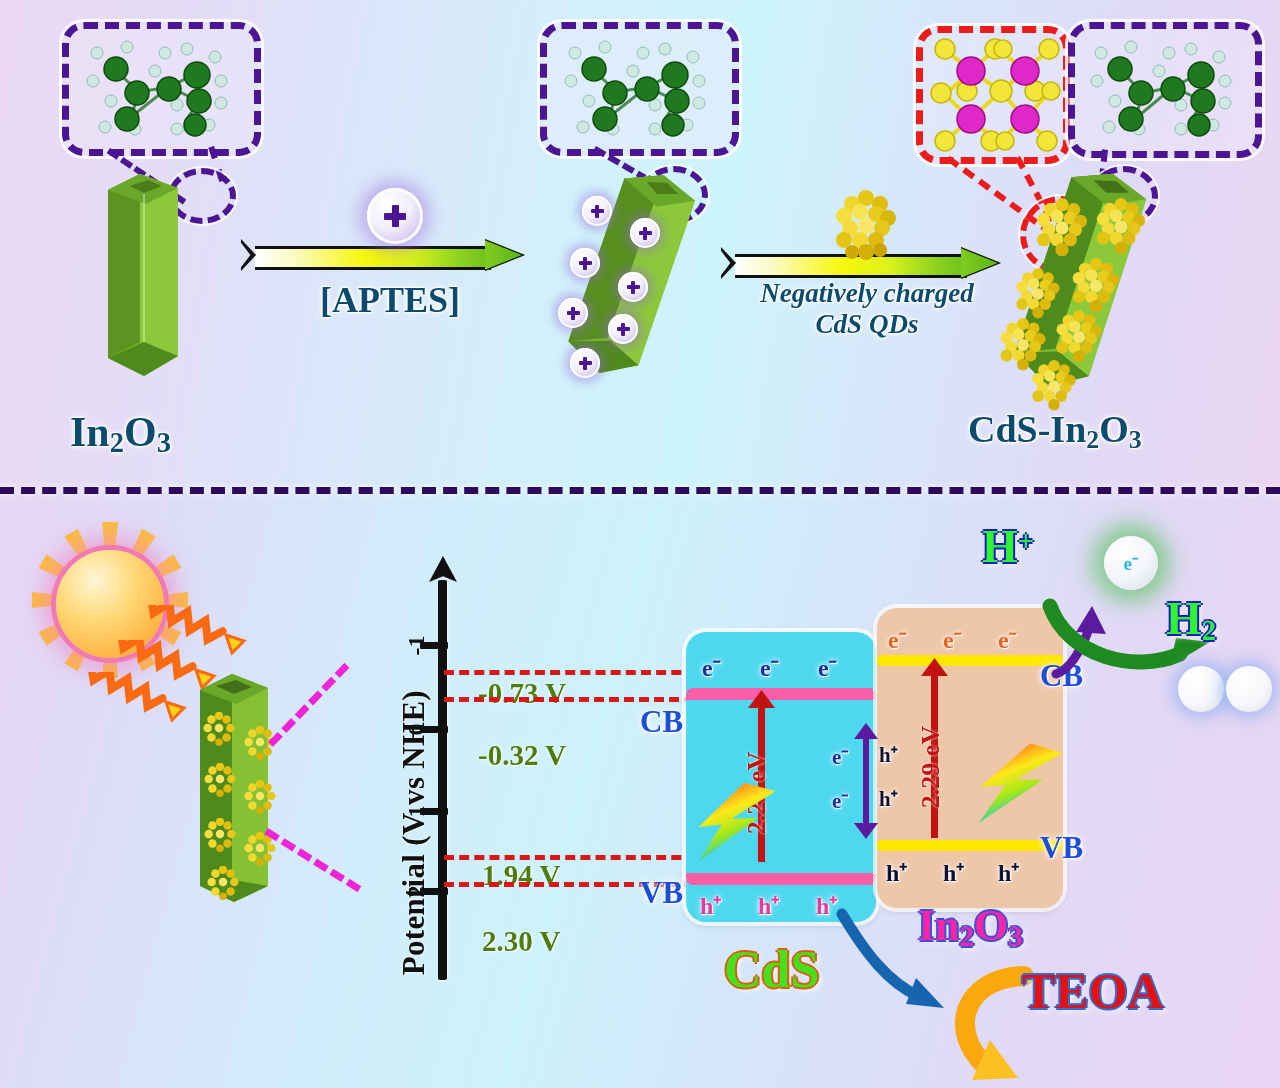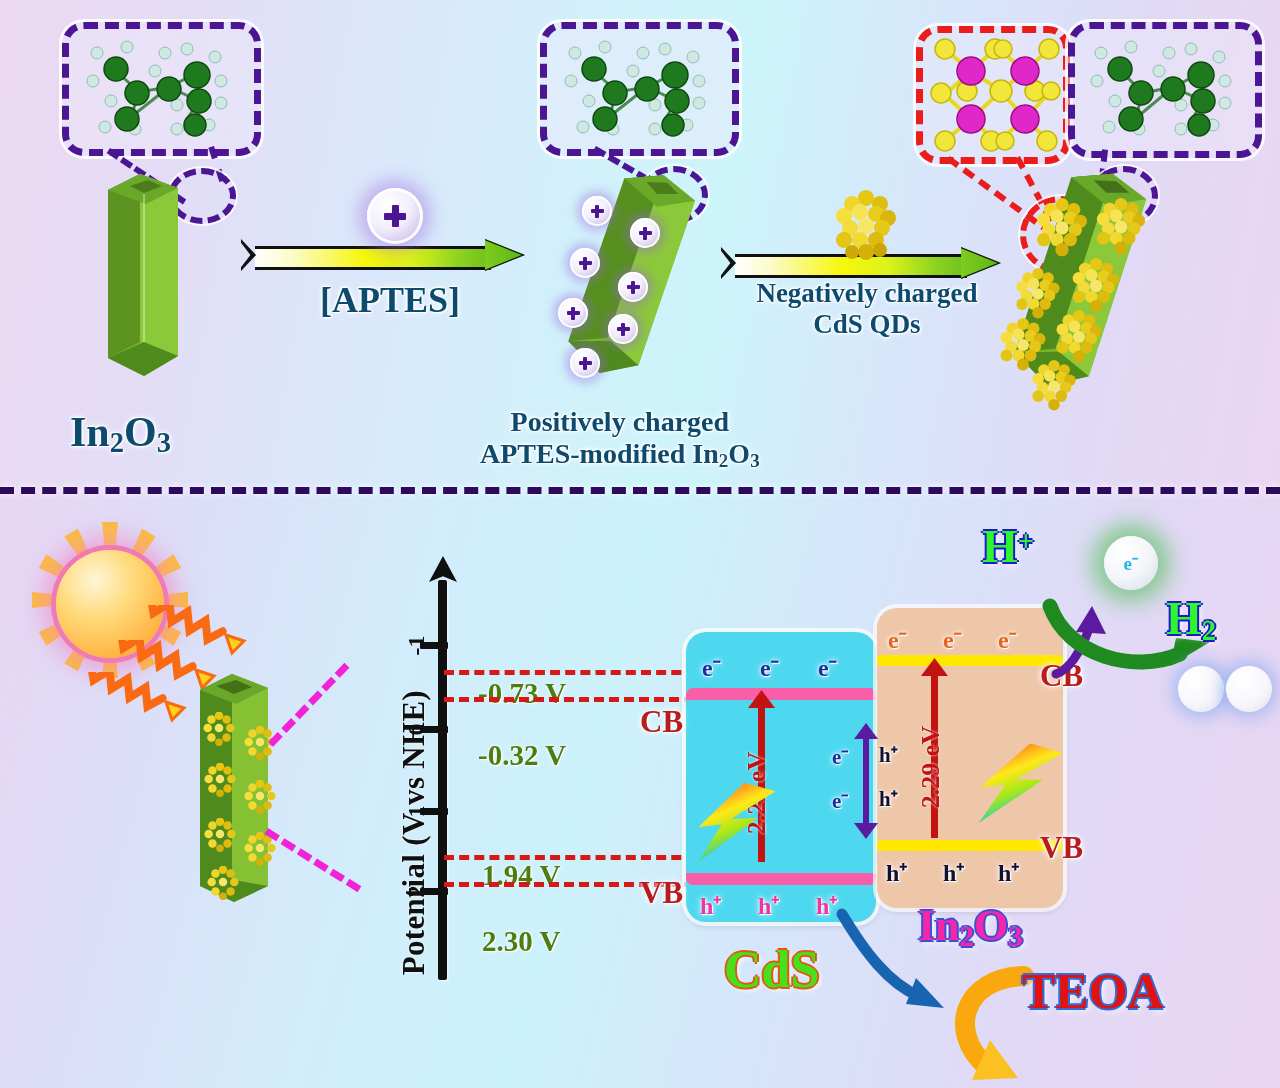--- a/index.html
+++ b/index.html
@@ -126,21 +126,21 @@
     font-family:"Liberation Serif", serif;
   }
 
   .levelline{position:absolute;height:0;border-top:5px dashed #d81717;}
   .levelval{
     position:absolute;color:#4d7c0f;font-weight:bold;font-size:29px;
     text-shadow:0 0 4px #fff,1px 1px 0 #fff;
     font-family:"Liberation Serif", serif;white-space:nowrap;margin-top:37px;
   }
   .bandtag{
-    position:absolute;color:#b91c1c;font-weight:bold;font-size:31px;
+    position:absolute;color:#1d4ed8;font-weight:bold;font-size:31px;
     text-shadow:0 0 4px #fff,0 0 8px #fff,1px 1px 0 #fff;
     font-family:"Liberation Serif", serif;
   }
 
   .semiblock{position:absolute;border-radius:20px;}
   .cds-block{
     background:#4ed8f0;
     box-shadow:0 0 0 4px rgba(255,255,255,.75),0 3px 7px rgba(0,60,90,.25);
   }
   .ino-block{
@@ -387,24 +387,20 @@
     </svg>
   </div>
   <div class="plusbadge sm" style="left:582px;top:196px;"></div>
   <div class="plusbadge sm" style="left:630px;top:218px;"></div>
   <div class="plusbadge sm" style="left:570px;top:248px;"></div>
   <div class="plusbadge sm" style="left:618px;top:272px;"></div>
   <div class="plusbadge sm" style="left:558px;top:298px;"></div>
   <div class="plusbadge sm" style="left:608px;top:314px;"></div>
   <div class="plusbadge sm" style="left:570px;top:348px;"></div>
 
-  <div class="lbl" style="left:480px;top:406px;font-size:28px;text-align:center;">
-    <span>Positively charged</span><br>
-    <span>APTES-modified In</span><sub>2</sub><span>O</span><sub>3</sub>
-  </div>
 
   <div class="rxarrow" style="left:735px;top:248px;width:266px;">
     <div class="shaft"></div>
     <div class="head"></div>
     <div class="headline"></div>
     <div class="tail"></div>
   </div>
 
   <div class="qd" style="left:830px;top:190px;width:72px;height:72px;">
     <svg width="72" height="72" viewBox="0 0 72 72">
@@ -422,21 +418,21 @@
         <circle cx="14" cy="50" r="8" fill="#e3c514"></circle>
           <circle cx="30" cy="50" r="8" fill="#f2d92f"></circle>
         <circle cx="46" cy="50" r="8" fill="#debb0e"></circle>
           <circle cx="36" cy="62" r="8" fill="#d4b008"></circle>
         <circle cx="22" cy="62" r="7" fill="#cfa906"></circle>
           <circle cx="50" cy="60" r="7" fill="#cba505"></circle>
       </g>
     </svg>
   </div>
 
-  <div class="lbl" style="left:742px;top:278px;font-size:27px;text-align:center;width:250px;">
+  <div class="lbl" style="left:742px;top:278px;font-size:27px;text-align:center;width:250px;font-style:italic;">
     <span>Negatively charged</span><br>
     <span>CdS QDs</span>
   </div>
 
   <div class="callout red" style="left:916px;top:26px;width:140px;height:124px;">
     <svg width="100%" height="100%" viewBox="0 0 140 124">
       <g stroke="#e8d81f" stroke-width="4" fill="none">
         <path d="M48 38 L24 18 M48 38 L70 18 M48 38 L78 58 M48 38 L26 58
                  M102 38 L78 18 M102 38 L124 18 M102 38 L78 58 M102 38 L124 58
                  M48 86 L24 106 M48 86 L70 106 M48 86 L78 58 M48 86 L22 62
@@ -658,20 +654,23 @@
       <circle cx="36" cy="36" r="8" fill="#f8e668"></circle>
           <circle cx="52" cy="38" r="8" fill="#e5c81a"></circle>
       <circle cx="14" cy="50" r="8" fill="#e3c514"></circle>
           <circle cx="30" cy="50" r="8" fill="#f2d92f"></circle>
       <circle cx="46" cy="50" r="8" fill="#debb0e"></circle>
           <circle cx="36" cy="62" r="8" fill="#d4b008"></circle>
     </g>
       </svg>
   </div>
 
+  <div class="lbl" style="left:968px;top:408px;font-size:38px;">
+    <span>CdS-In</span><sub>2</sub><span>O</span><sub>3</sub>
+  </div>
 
   <div class="sun" style="left:18px;top:516px;width:186px;height:180px;">
     <div class="ray" style="transform:rotate(0deg);"></div>
     <div class="ray" style="transform:rotate(30deg);"></div>
     <div class="ray" style="transform:rotate(60deg);"></div>
     <div class="ray" style="transform:rotate(90deg);"></div>
     <div class="ray" style="transform:rotate(120deg);"></div>
     <div class="ray" style="transform:rotate(150deg);"></div>
     <div class="ray" style="transform:rotate(180deg);"></div>
     <div class="ray" style="transform:rotate(210deg);"></div>

